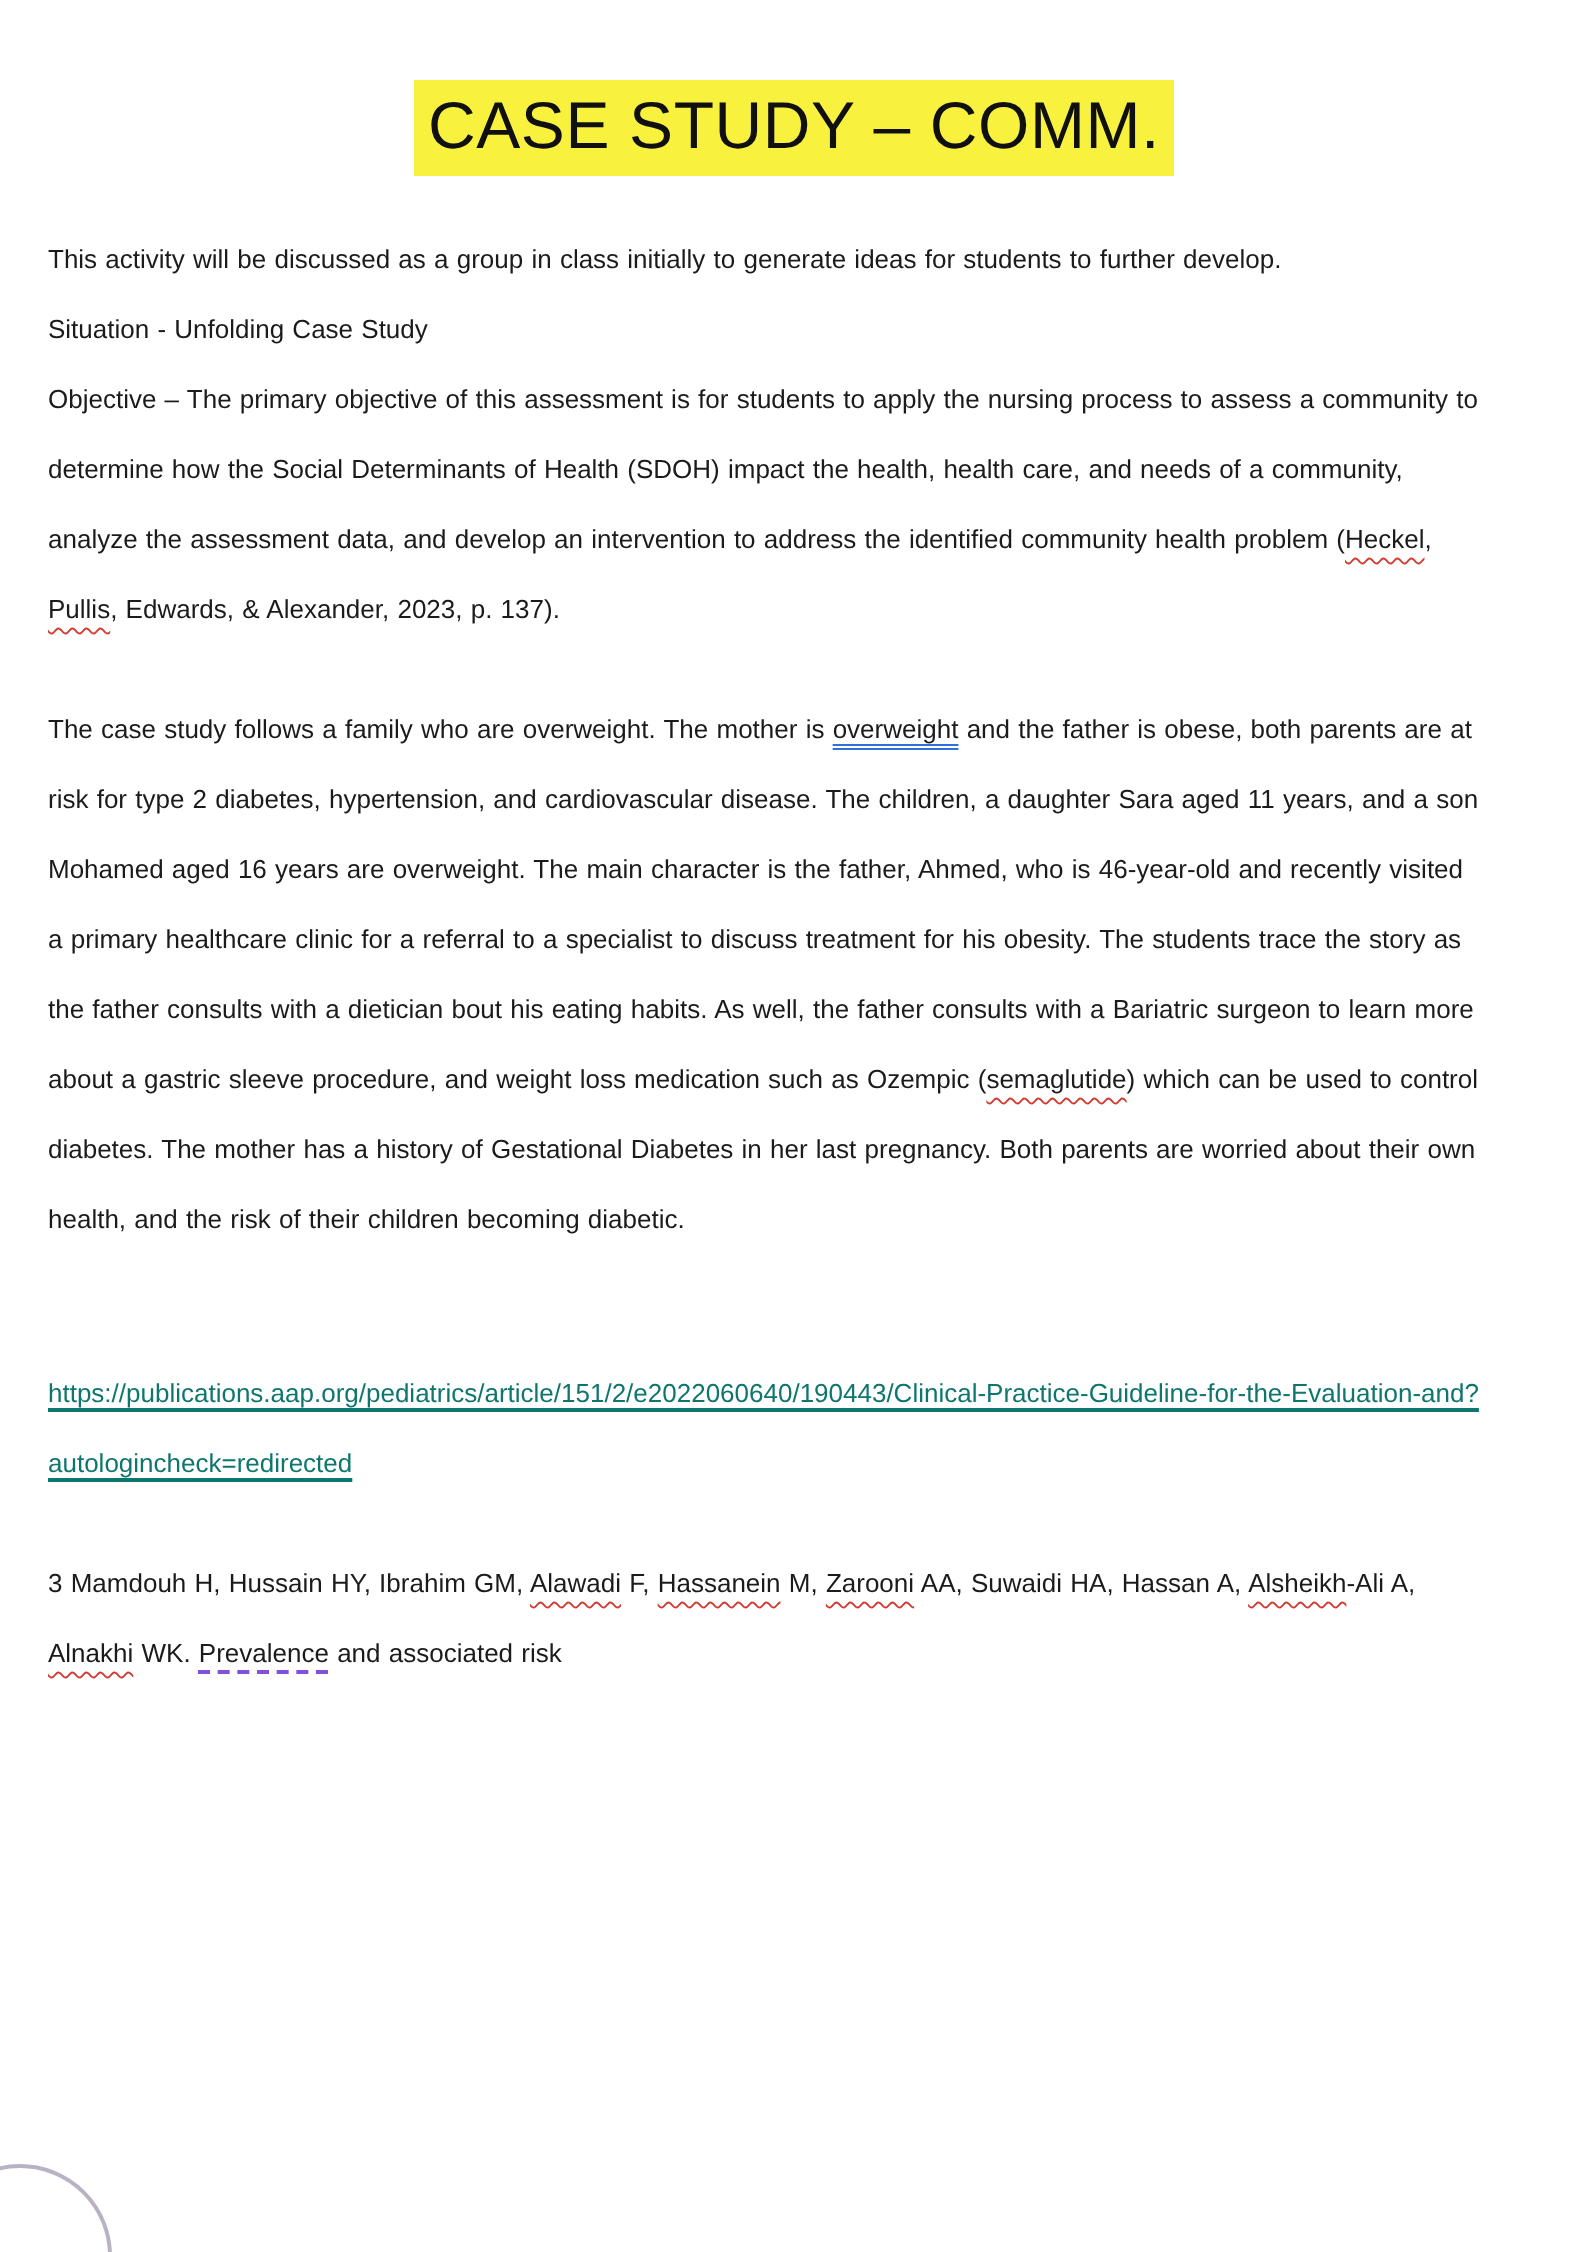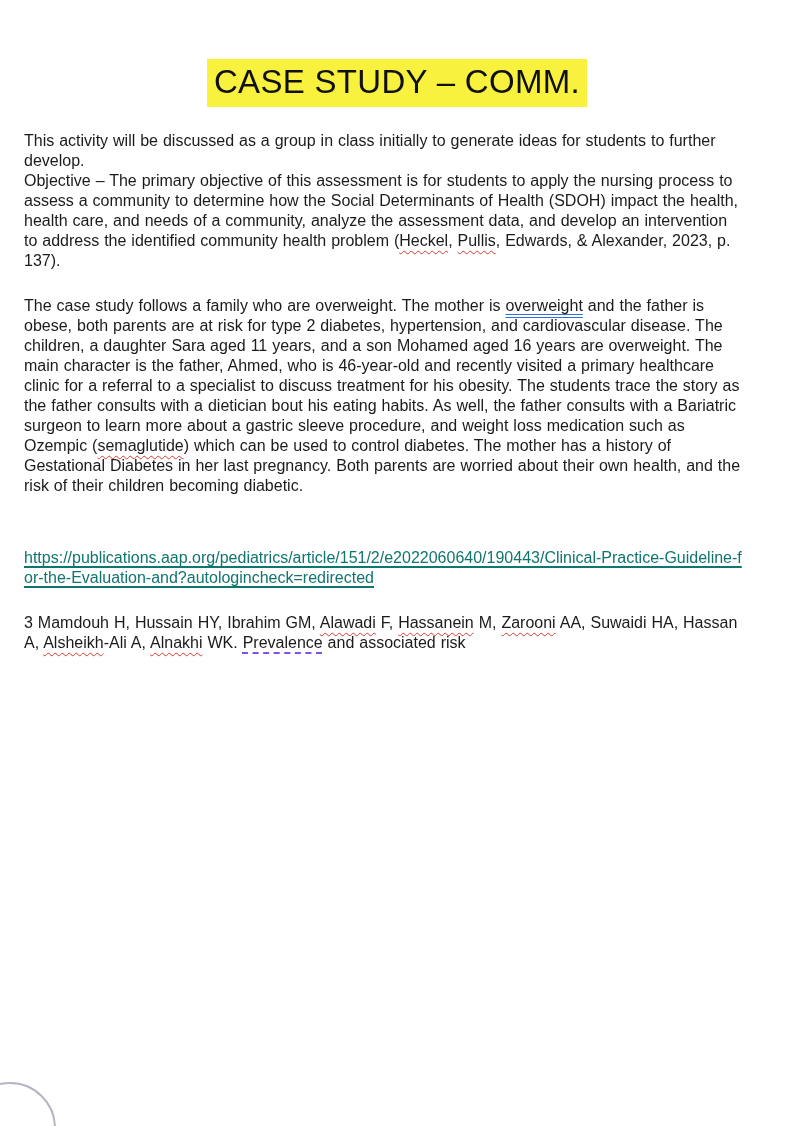--- a/index.html
+++ b/index.html
@@ -15,34 +15,33 @@
   .page {
     width: 100%;
     height: 100%;
     padding: 40px 52px 0 24px;
     position: relative;
   }
   .title-row {
     text-align: center;
     margin-bottom: 24px;
     margin-right: -28px;
-    margin-top: 19px;
   }
   .highlight {
     display: inline-block;
     background: #f8f23f;
     color: #101010;
     font-size: 33px;
     font-weight: 400;
     padding: 4px 7px 6px 7px;
     letter-spacing: 0.3px;
   }
   .para {
-    font-size: 16px;
-    line-height: 20px;
+    font-size: 13px;
+    line-height: 35px;
     font-weight: 400;
     word-spacing: 0.5px;
   }
   .bold-underline {
     font-weight: 700;
     text-decoration: underline;
     text-decoration-thickness: 2px;
     text-underline-offset: 3px;
   }
   .gap-1 { margin-top: 25px; }
@@ -94,20 +93,21 @@
 <body>
 
 <div class="page">
 
   <div class="title-row">
     <span class="highlight">CASE STUDY – COMM.</span>
   </div>
 
   <div>
     <p class="para">This activity will be discussed as a group in class initially to generate ideas for students to further develop.</p>
+    <p class="para">Situation - Unfolding Case Study</p>
     <p class="para"><span>Objective – The primary objective of this assessment is for students to apply the nursing process to assess a community to determine how the Social Determinants of Health (SDOH) impact the health, health care, and needs of a community, analyze the assessment data, and develop an intervention to address the identified community health problem (</span><span class="sp-err">Heckel</span><span>, </span><span class="sp-err">Pullis</span><span>, Edwards, &amp; Alexander, 2023, p. 137).</span></p>
   </div>
 
   <div class="gap-1">
     <p class="para"><span>The case study follows a family who are overweight. The mother is </span><span class="grammar-err">overweight</span><span> and the father is obese, both parents are at risk for type 2 diabetes, hypertension, and cardiovascular disease. The children, a daughter Sara aged 11 years, and a son Mohamed aged 16 years are overweight. The main character is the father, Ahmed, who is 46-year-old and recently visited a primary healthcare clinic for a referral to a specialist to discuss treatment for his obesity. The students trace the story as the father consults with a dietician bout his eating habits. As well, the father consults with a Bariatric surgeon to learn more about a gastric sleeve procedure, and weight loss medication such as Ozempic (</span><span class="sp-err">semaglutide</span><span>) which can be used to control diabetes. The mother has a history of Gestational Diabetes in her last pregnancy. Both parents are worried about their own health, and the risk of their children becoming diabetic.</span></p>
   </div>
 
   <div class="gap-2">
     <p class="para"><a class="doc-link">https://publications.aap.org/pediatrics/article/151/2/e2022060640/190443/Clinical-Practice-Guideline-for-the-Evaluation-and?autologincheck=redirected</a></p>
   </div>

